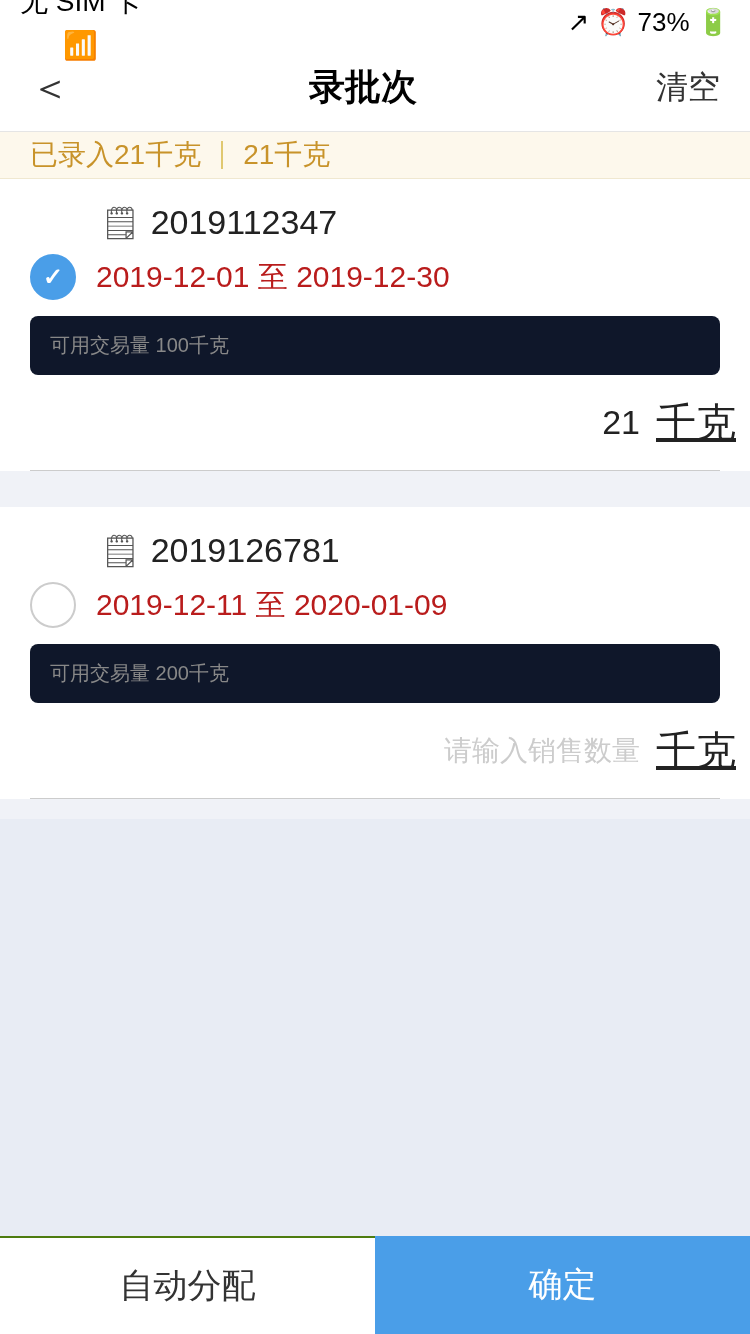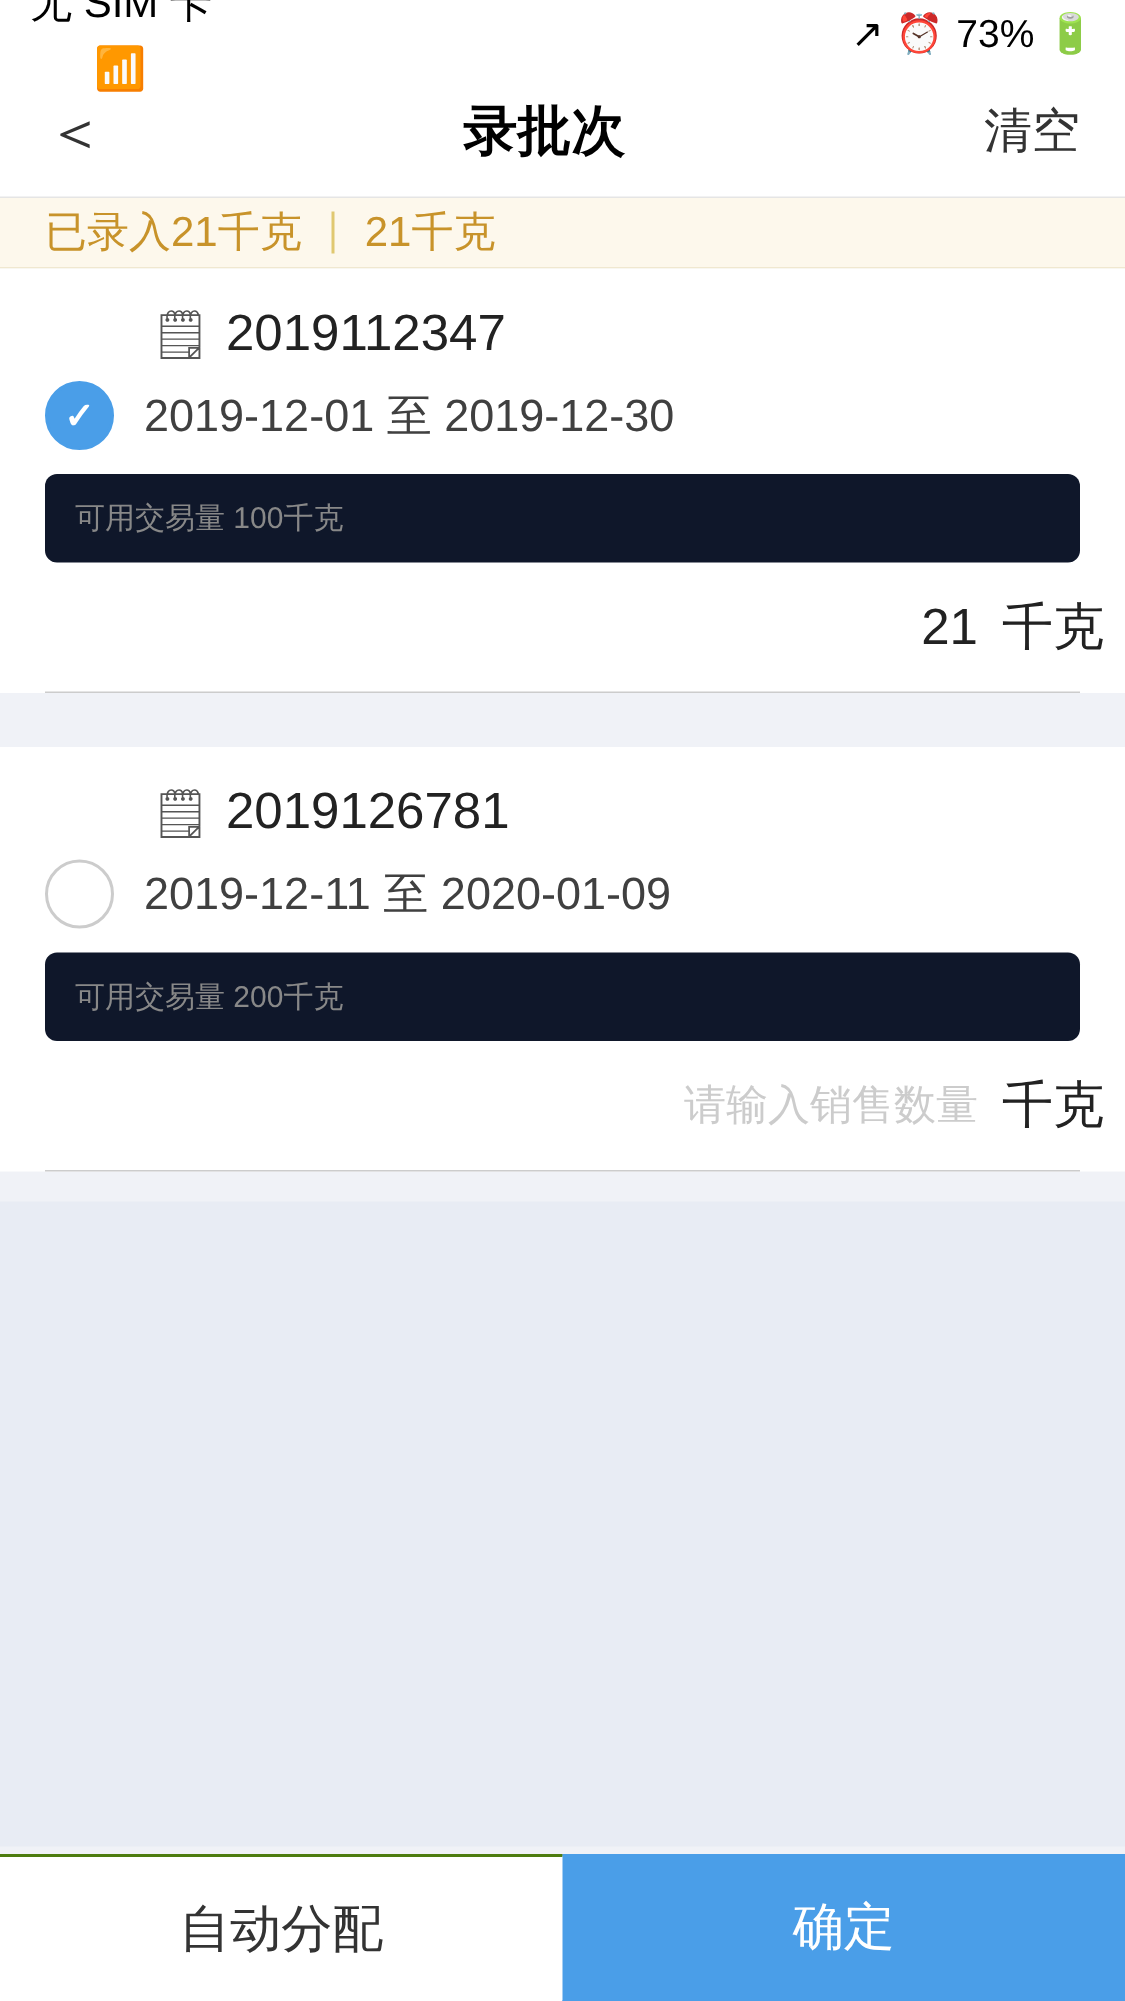--- a/index.html
+++ b/index.html
@@ -137,21 +137,21 @@
       border-color: #4a9ee8;
     }
     .radio-circle.selected::after {
       content: '✓';
       color: #fff;
       font-size: 24px;
       font-weight: 700;
     }
     .batch-date-text {
       font-size: 30px;
-      color: #404040;
+      color: #b91c1c;
     }
     .batch-available {
       background: #0f172a;
       border-radius: 8px;
       padding: 16px 20px;
       margin: 0 0 0 0;
       font-size: 20px;
       color: #888;
     }
     .batch-qty-row {
@@ -171,22 +171,23 @@
       width: 120px;
       outline: none;
     }
     .batch-qty-placeholder {
       font-size: 28px;
       color: #ccc;
       flex: 1;
       text-align: right;
     }
     .batch-qty-unit {
-      font-size: 34px;
+      font-size: 40px;
       color: #222;
+      text-decoration: underline;
     }
     .qty-underline {
       border-bottom: 1px solid #ccc;
       margin: 0 30px;
       margin-bottom: 20px;
     }
 
     .separator {
       height: 16px;
       background: #f0f2f7;

